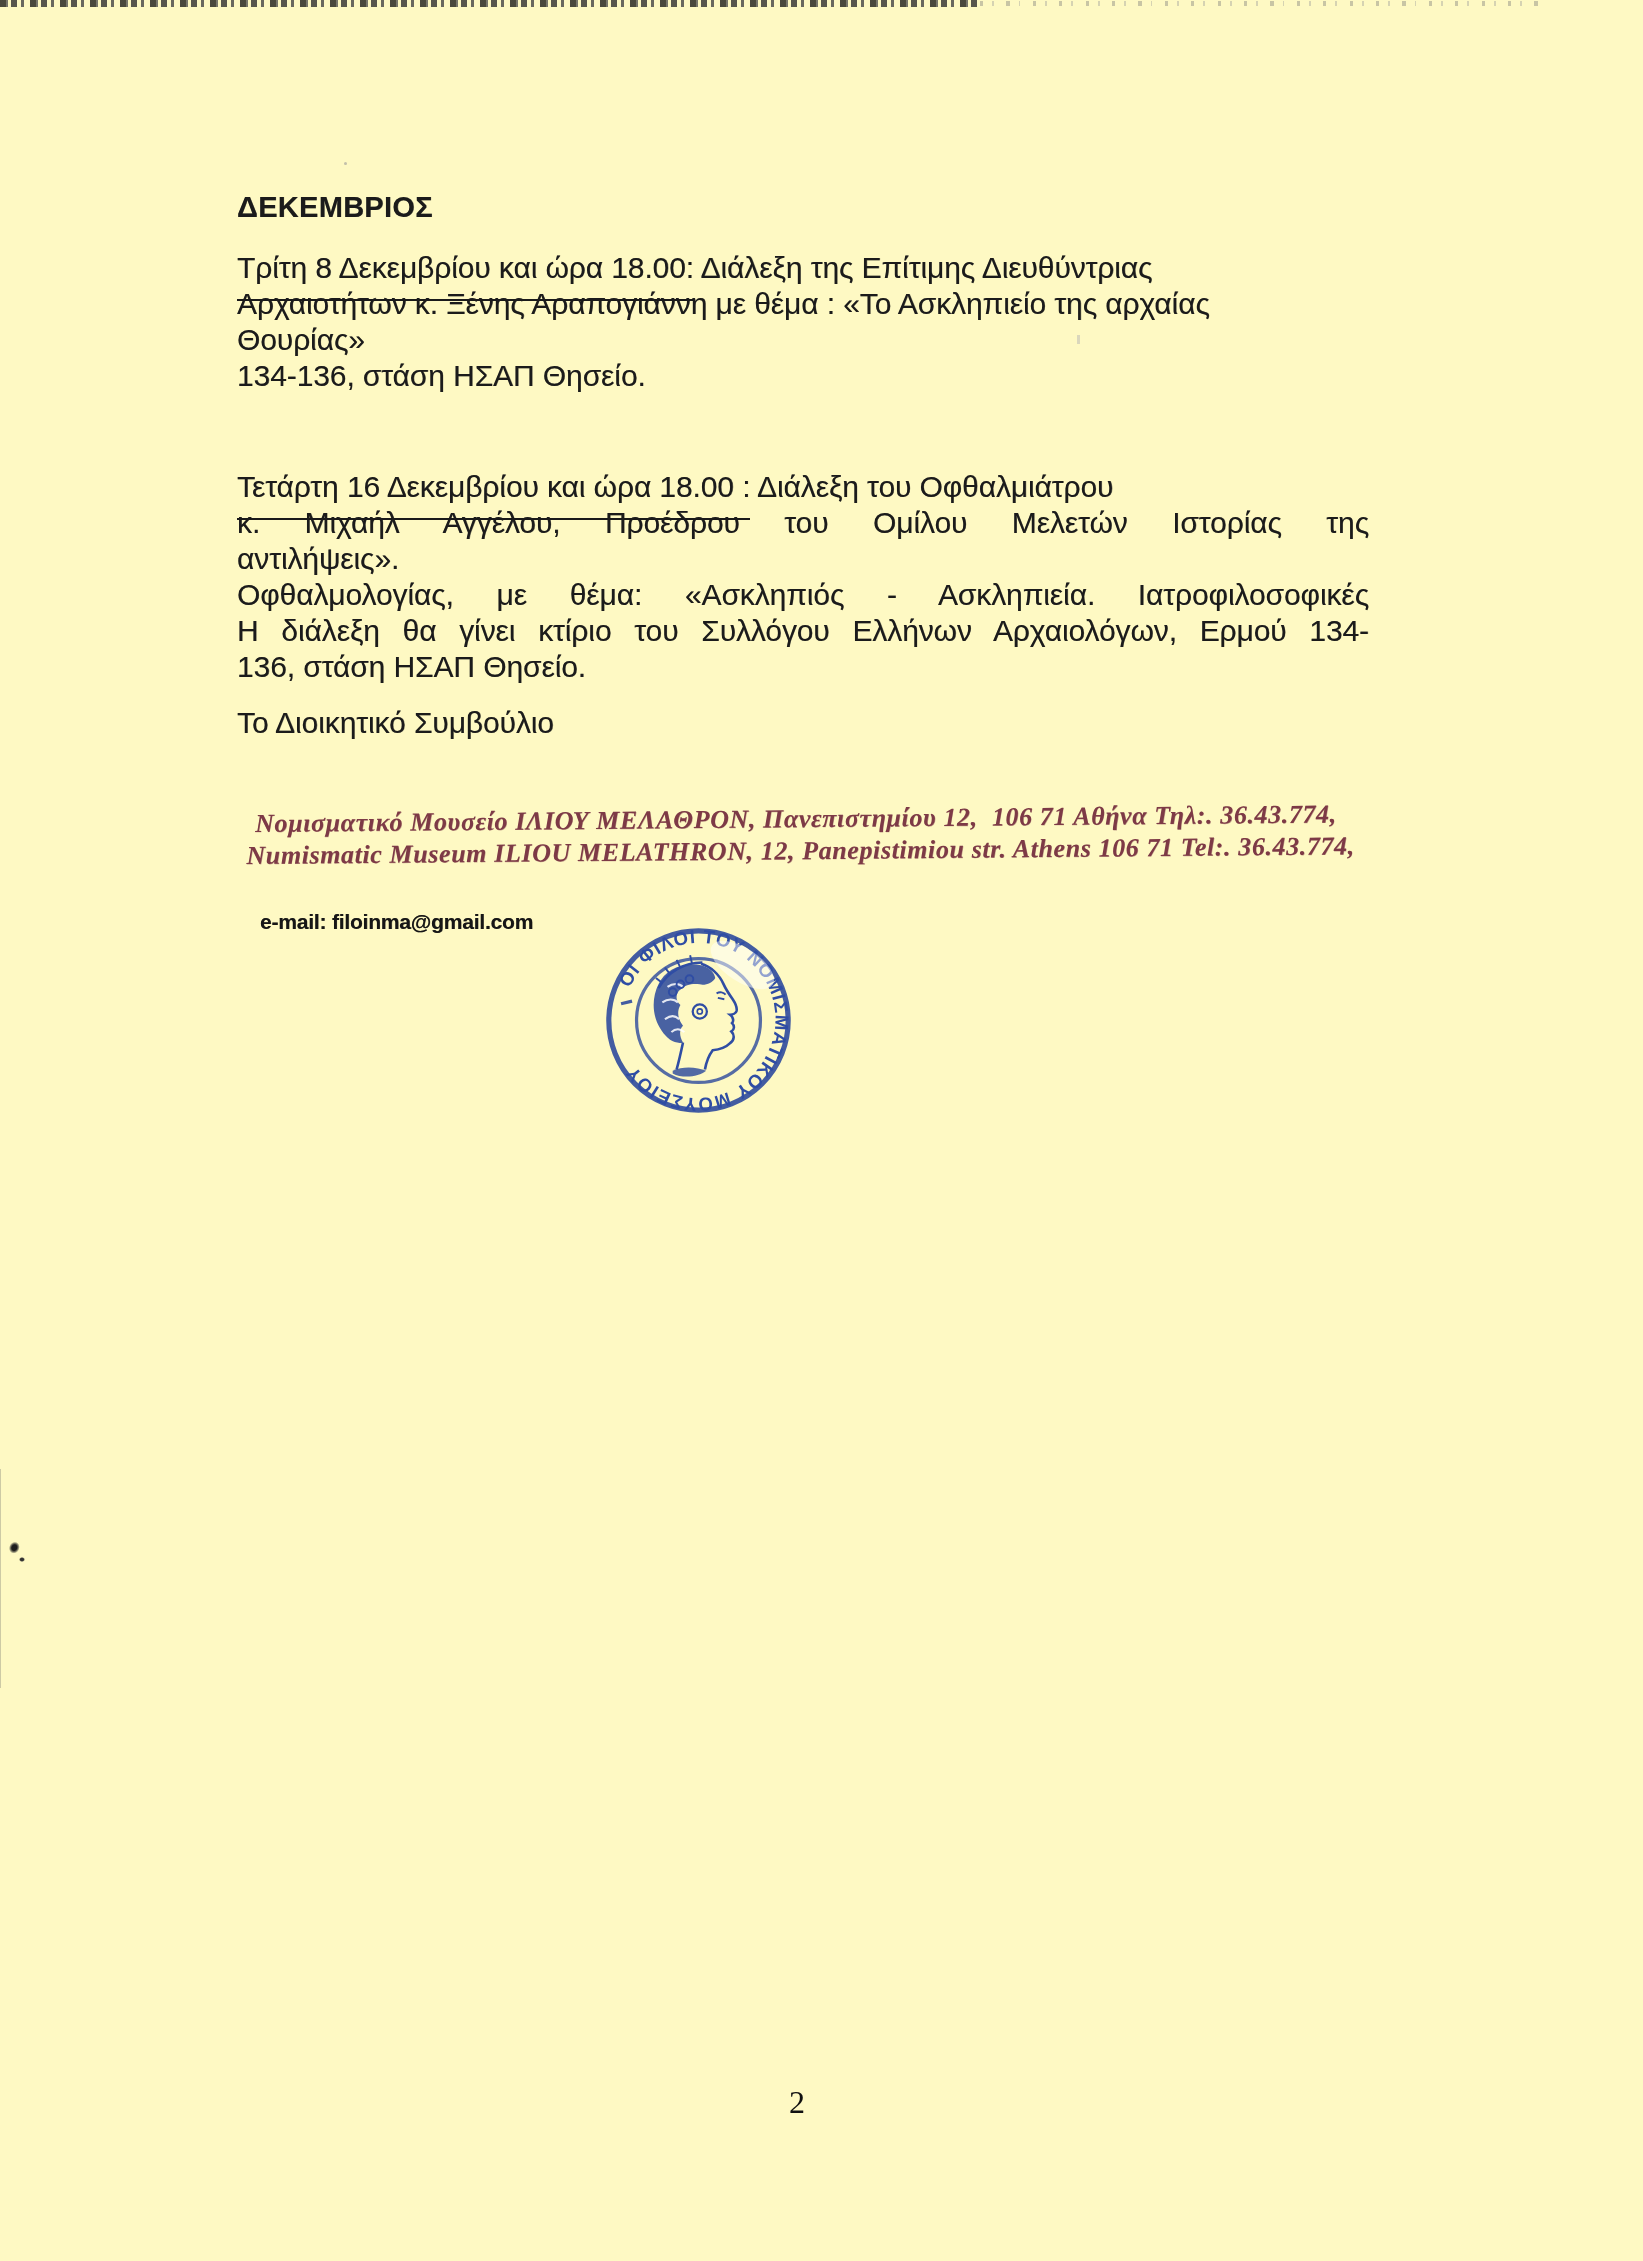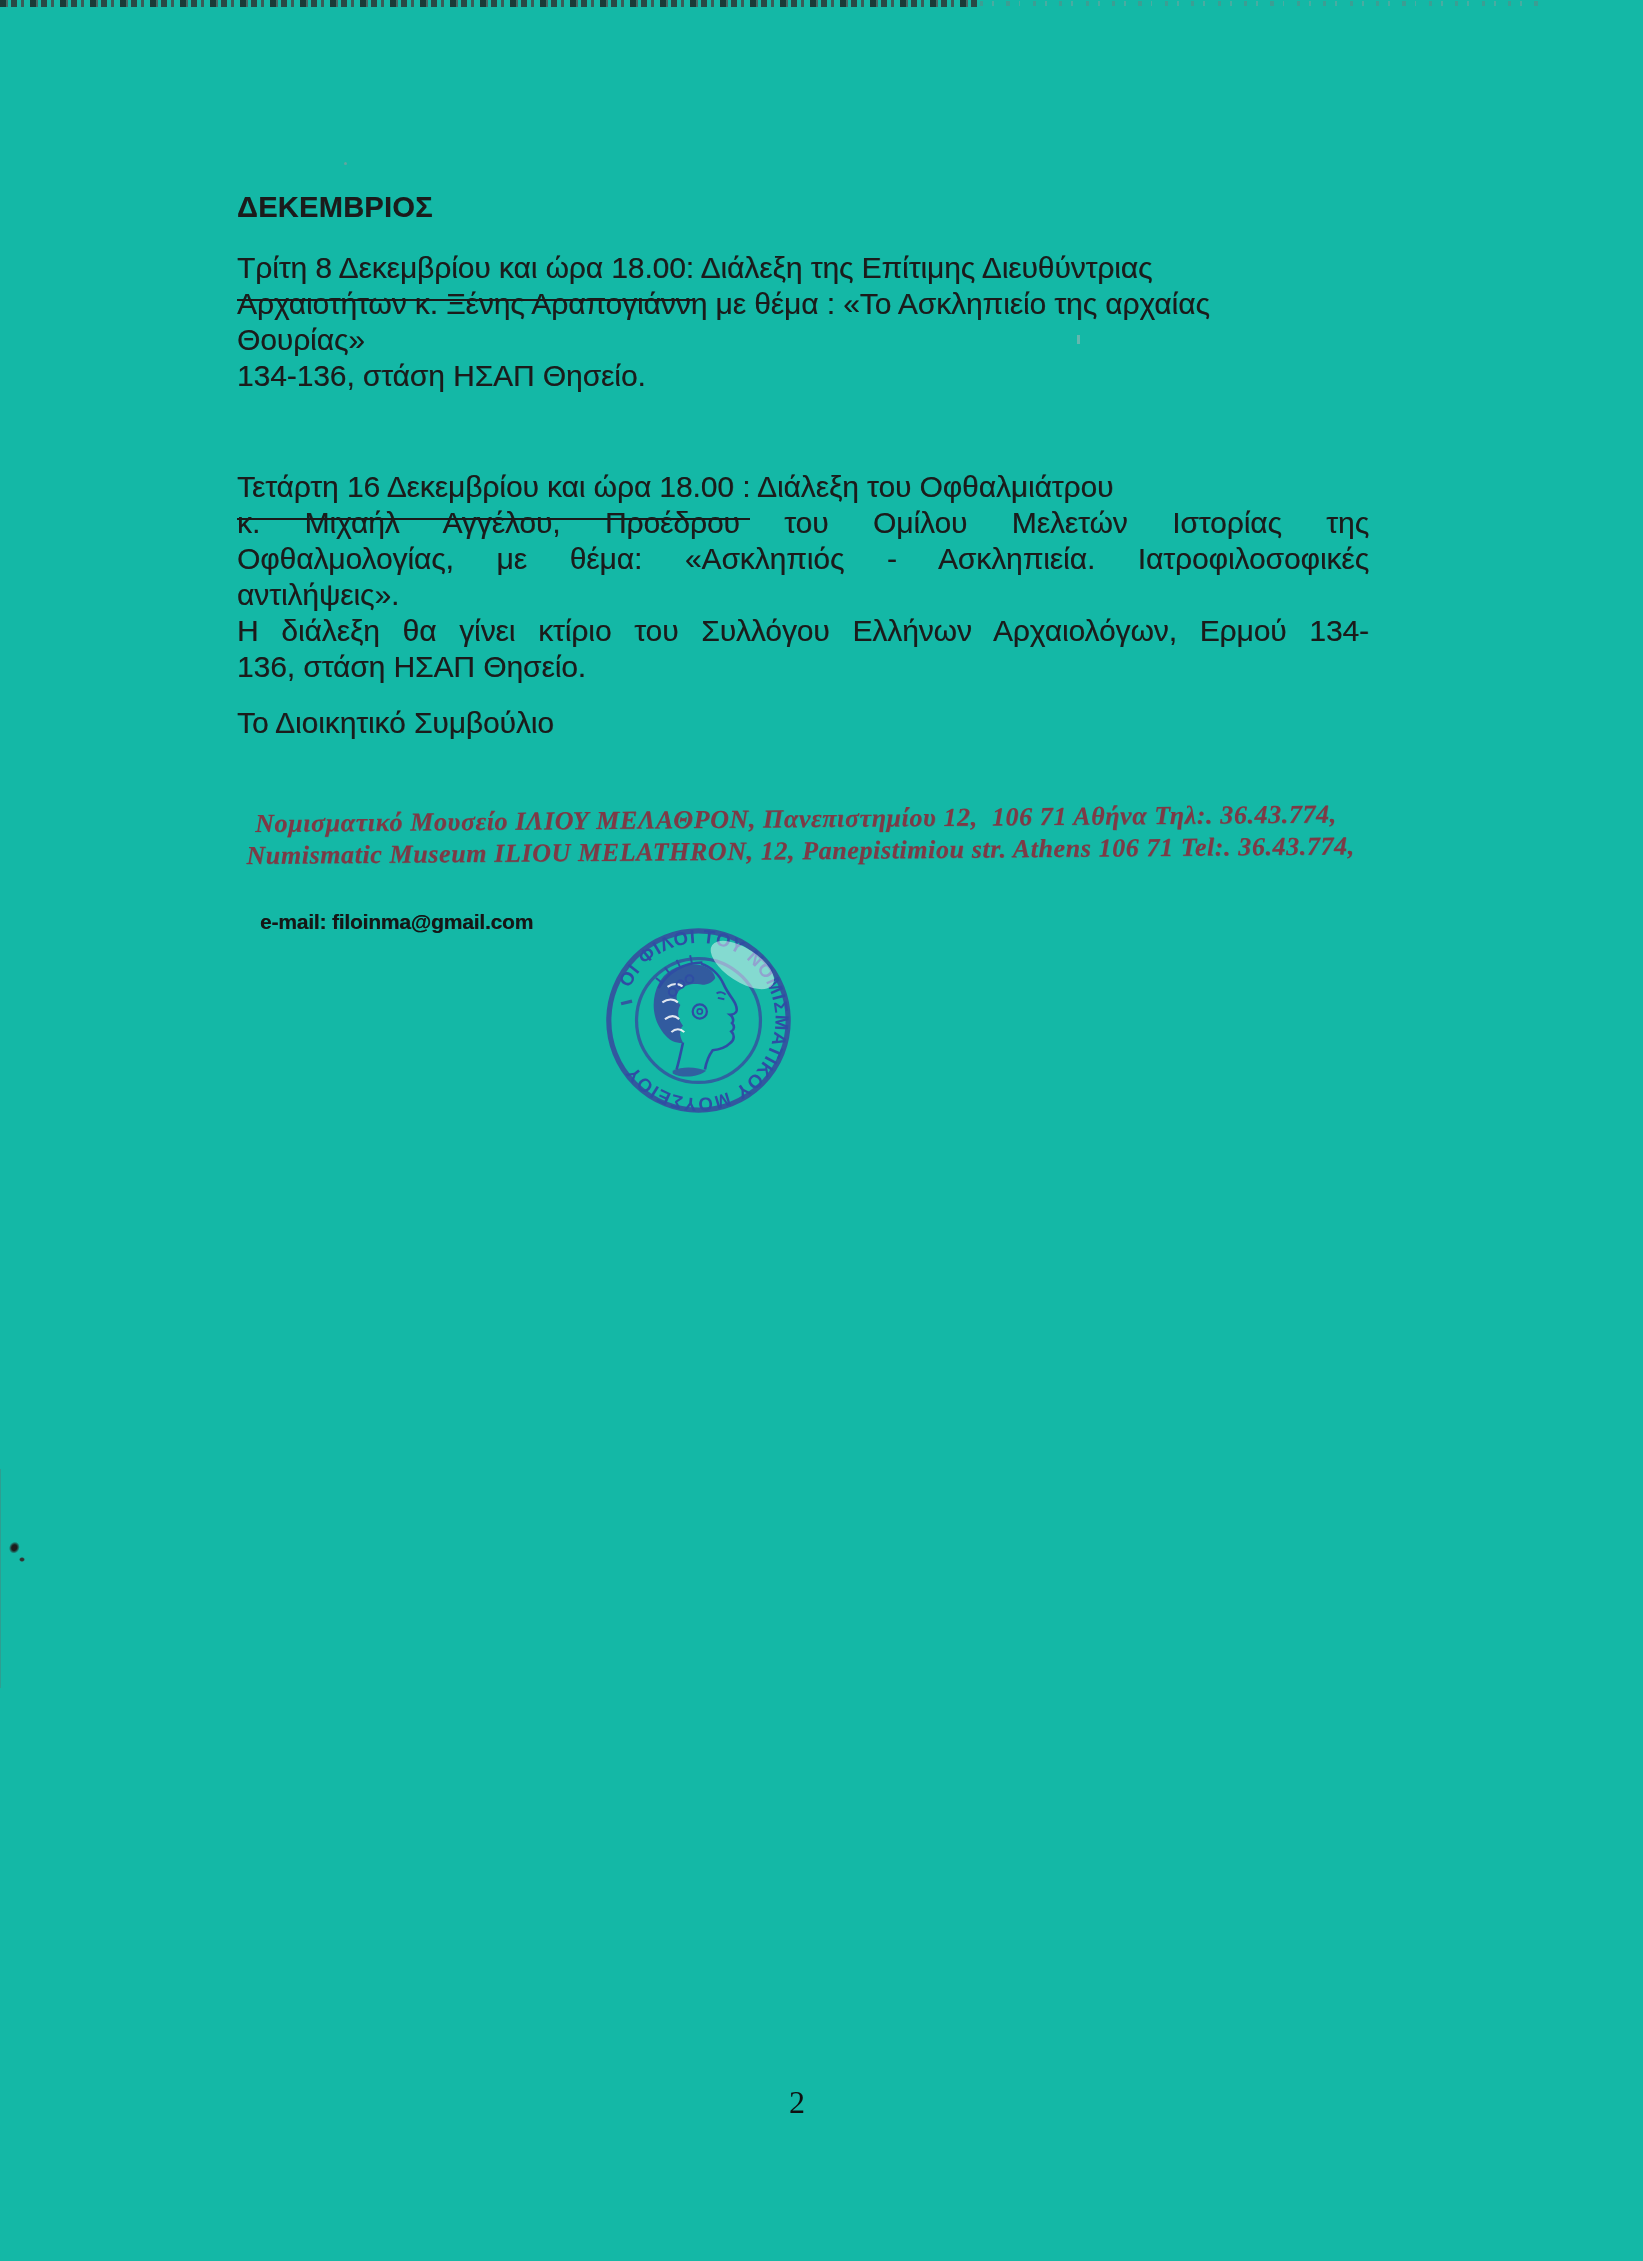--- a/index.html
+++ b/index.html
@@ -1,18 +1,18 @@
 <!DOCTYPE html>
 <html style="font-size:10.3px"><head>
 <meta charset="utf-8">
 <style>
   html,body { margin:0; padding:0; background:#e8e8e8; }
   .page {
     position:relative; width:1643px; height:2261px;
-    background:#14b8a6; overflow:hidden;
+    background:#fef9c3; overflow:hidden;
     font-family:"Liberation Sans", sans-serif;
   }
   .abs { position:absolute; }
 
   
   .edge-top-1 {
     left:0; top:0; width:980px; height:7px;
     background:repeating-linear-gradient(90deg,
       #1c1c1c 0 5.8px, #555 5.8px 8.4px, transparent 8.4px 11px,
       #2e2e2e 11px 17.4px, transparent 17.4px 21px, #444 21px 24.5px, transparent 24.5px 30px);
@@ -92,22 +92,22 @@
   <div class="abs body-text para" style="left:237px; top:250px;">
     <div class="line"><span class="uline">Τρίτη 8 Δεκεμβρίου και ώρα 18.00:</span><span> Διάλεξη της Επίτιμης Διευθύντριας</span></div>
     <div class="line">Αρχαιοτήτων κ. Ξένης Αραπογιάννη με θέμα : «Το Ασκληπιείο της αρχαίας</div>
     <div class="line">Θουρίας»</div>
     <div class="line">134-136, στάση ΗΣΑΠ Θησείο.</div>
   </div>
 
   <div class="abs body-text para" style="left:237px; top:451px;margin-top:18px;">
     <div class="line"><span class="uline">Τετάρτη 16 Δεκεμβρίου και ώρα 18.00 :</span><span> Διάλεξη του Οφθαλμιάτρου</span></div>
     <div class="line just">κ. Μιχαήλ Αγγέλου, Προέδρου του Ομίλου Μελετών Ιστορίας της</div>
+    <div class="line">αντιλήψεις».</div>
     <div class="line just">Οφθαλμολογίας,  με θέμα: «Ασκληπιός - Ασκληπιεία. Ιατροφιλοσοφικές</div>
-    <div class="line">αντιλήψεις».</div>
     <div class="line just">Η διάλεξη θα γίνει κτίριο του Συλλόγου Ελλήνων Αρχαιολόγων, Ερμού 134-</div>
     <div class="line">136, στάση ΗΣΑΠ Θησείο.</div>
   </div>
 
   <div class="abs body-text signoff" style="left:237px; top:705px;">Το Διοικητικό Συμβούλιο</div>
 
   <div class="abs address-block">
     <div class="address-line first">Νομισματικό Μουσείο ΙΛΙΟΥ ΜΕΛΑΘΡΟΝ, Πανεπιστημίου 12,  106 71 Αθήνα Τηλ:. 36.43.774,</div>
     <div class="address-line">Numismatic Museum ILIOU MELATHRON, 12, Panepistimiou str. Athens 106 71 Tel:. 36.43.774,</div>
   </div>

